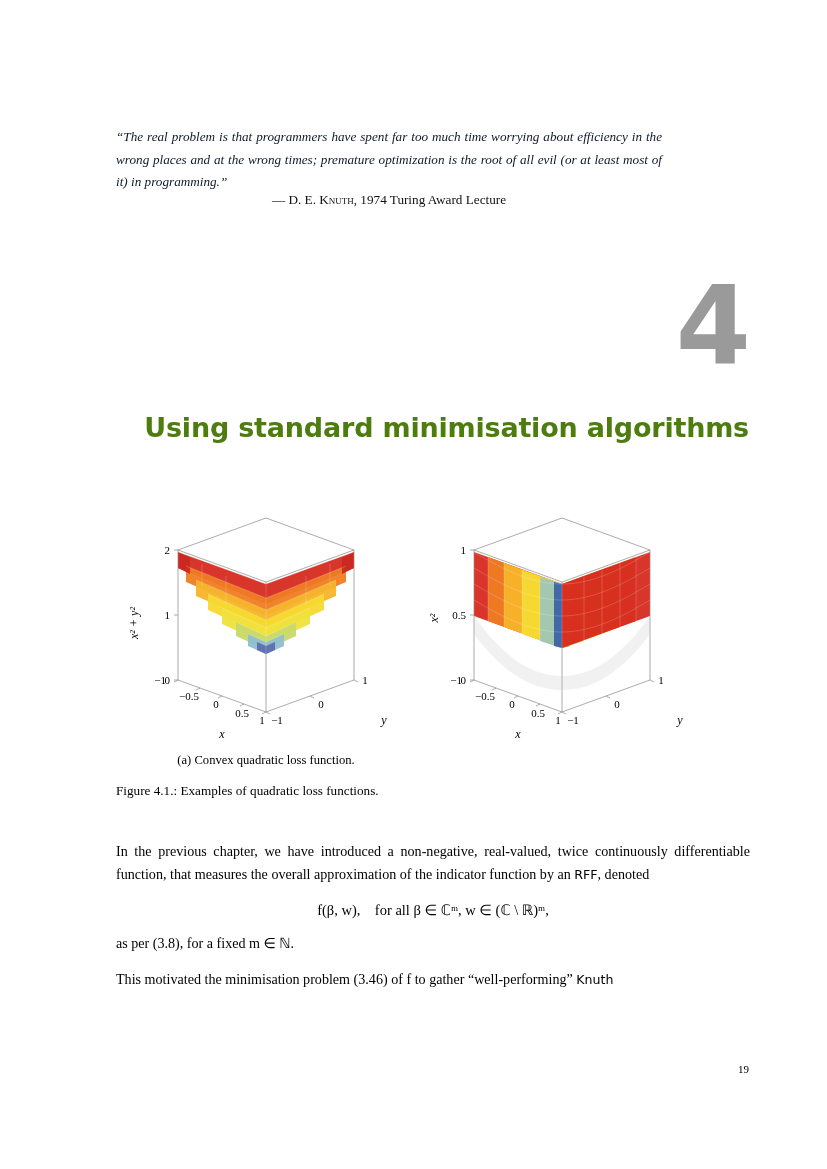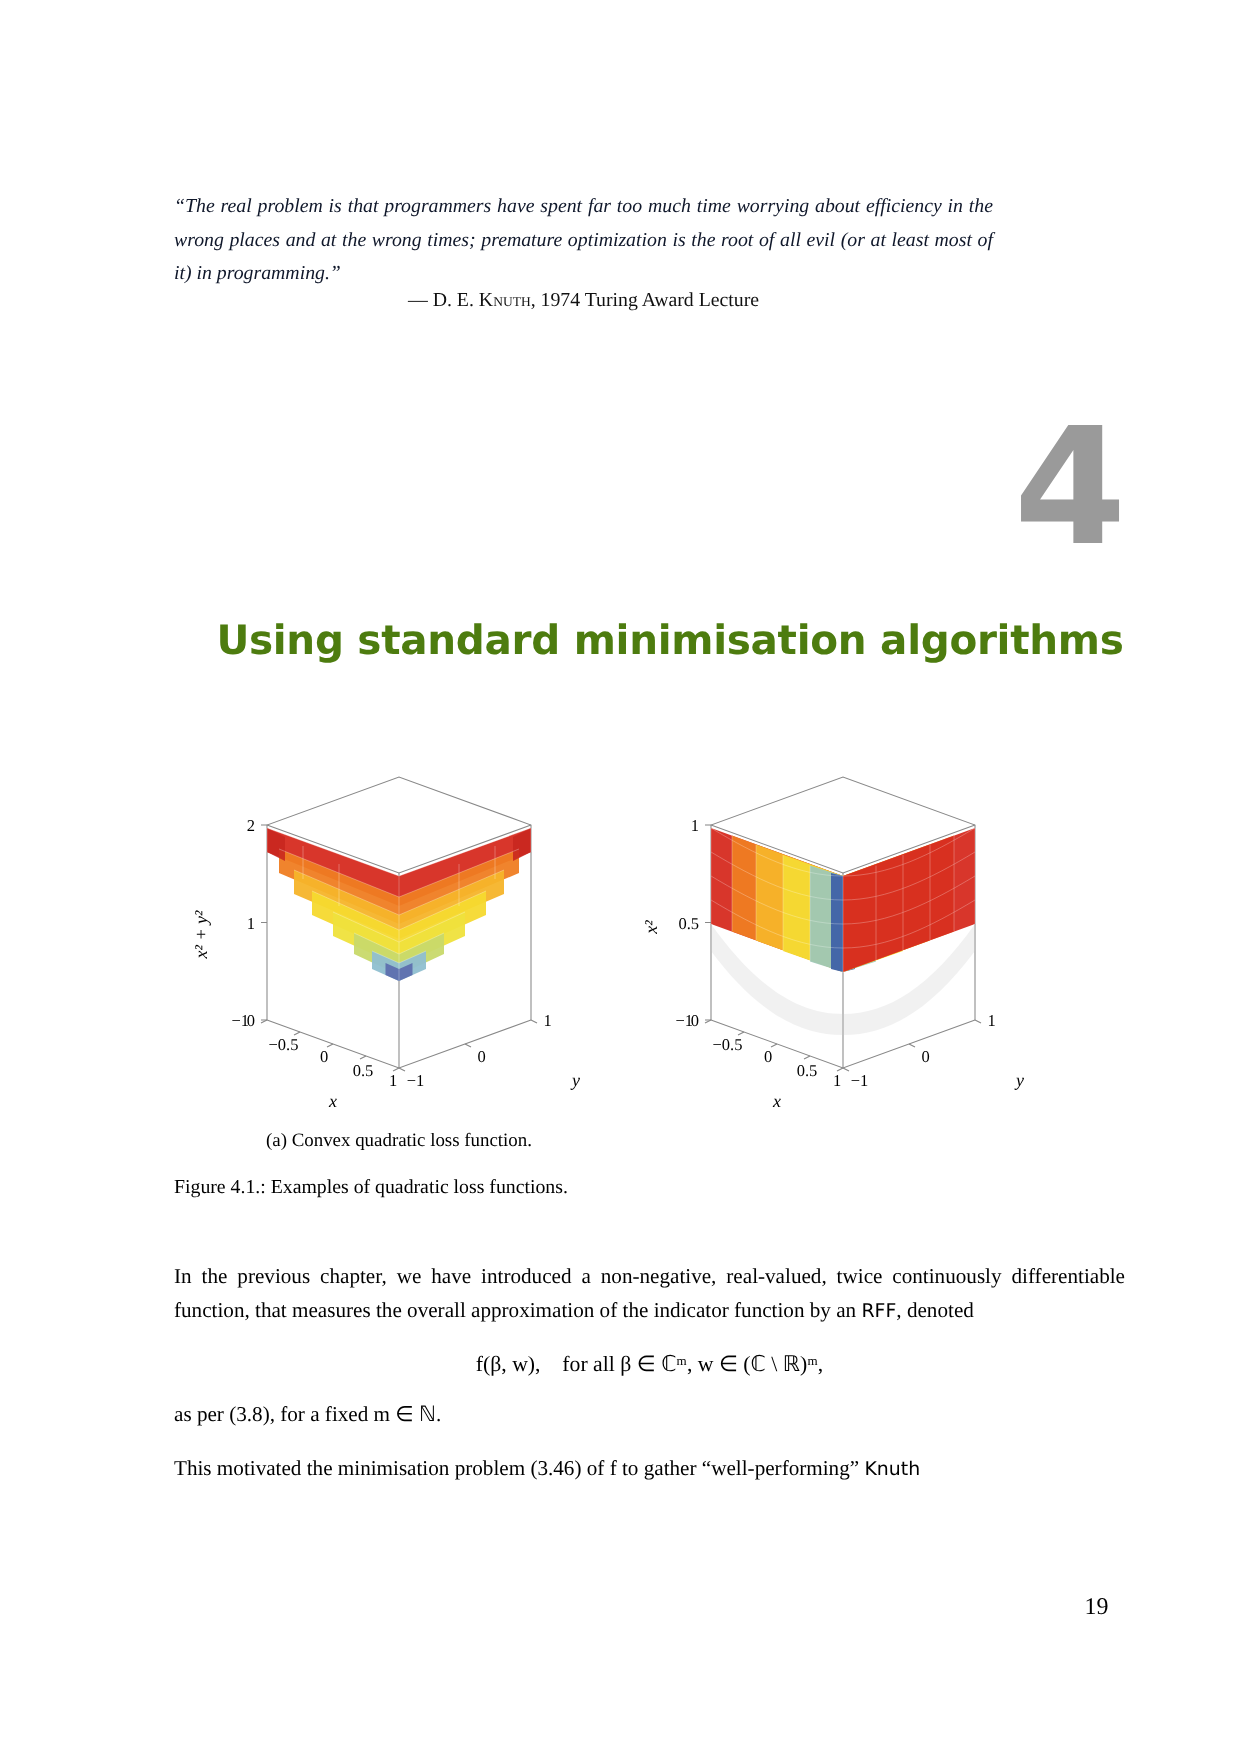--- a/index.html
+++ b/index.html
@@ -125,23 +125,23 @@
     margin: 7px 0 10px 0;
     font-size: 14.5px;
   }
   .sf {
     font-family: "DejaVu Sans", sans-serif;
     font-size: 12.6px;
   }
 
   .page-number {
     position: absolute;
-    right: 88px;
+    right: 78px;
     top: 1063px;
-    font-size: 16px;
+    font-size: 11px;
     margin-left: 30px;
   }
 </style>
 </head>
 <body>
 
 <div class="page">
 
   <div class="epigraph">“The real problem is that programmers have spent far too much time worrying about efficiency in the wrong places and at the wrong times; premature optimization is the root of all evil (or at least most of it) in programming.”</div>
 

